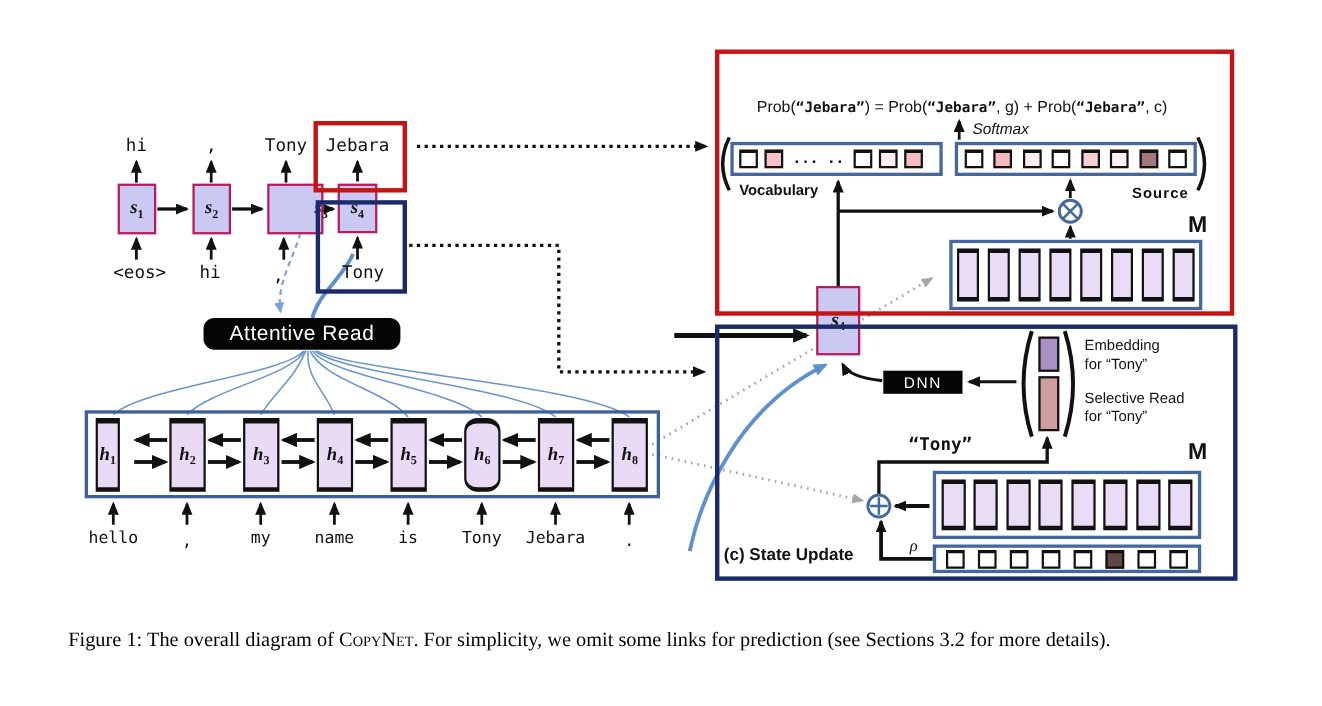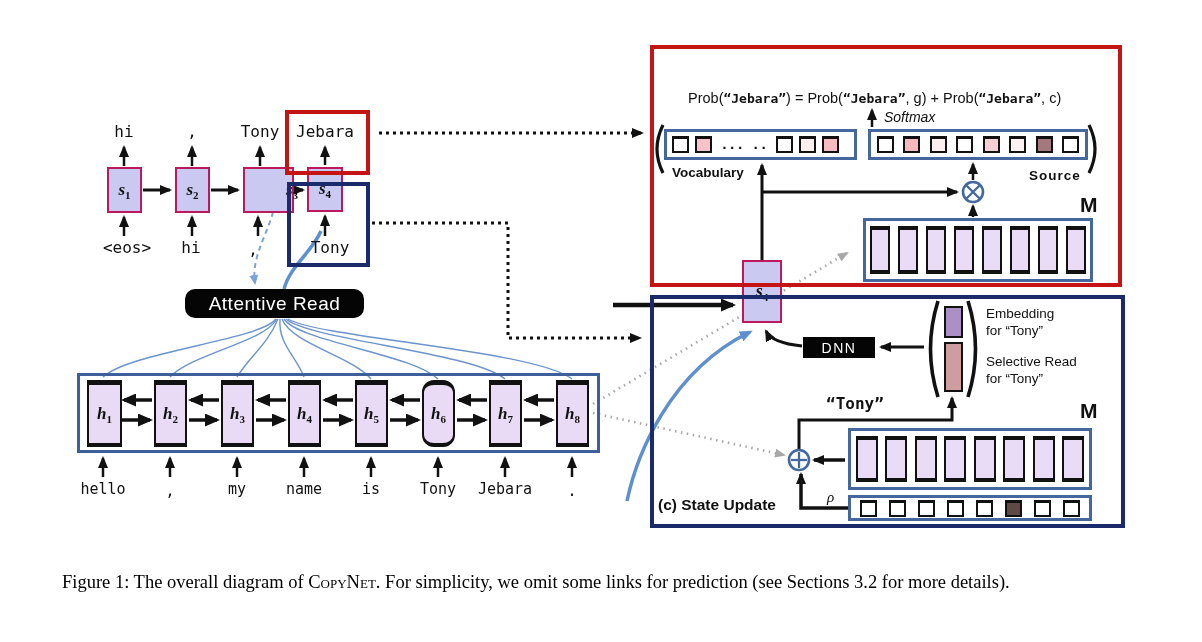--- a/index.html
+++ b/index.html
@@ -187,21 +187,21 @@
   <div class="word" style="left:290px;top:238px;width:80px;">Tony</div>
 
   <div class="frame" style="left:285px;top:110px;width:85px;height:65px;border:4px solid #c41414;"></div>
   <div class="frame" style="left:287px;top:182px;width:83px;height:85px;border:4px solid #1b2a6b;"></div>
 
   <div class="blackbox" style="left:185px;top:289px;width:179px;height:29px;font-size:19px;letter-spacing:0.5px;border-radius:10px;">
     <span>Attentive Read</span>
     </div>
 
   <div class="frame" style="left:77px;top:373px;width:523px;height:80px;border:3px solid #3d5f9b;"></div>
-  <div class="box hbox" style="left:87px;top:380px;width:35px;height:67px;">
+  <div class="box hbox" style="left:87px;top:380px;width:22px;height:67px;">
     <span class="statelabel"><span>h</span><span class="sub">1</span></span>
     </div>
   <div class="box hbox" style="left:154px;top:380px;width:33px;height:67px;">
     <span class="statelabel"><span>h</span><span class="sub">2</span></span>
     </div>
   <div class="box hbox" style="left:221px;top:380px;width:33px;height:67px;">
     <span class="statelabel"><span>h</span><span class="sub">3</span></span>
     </div>
   <div class="box hbox" style="left:288px;top:380px;width:33px;height:67px;">
     <span class="statelabel"><span>h</span><span class="sub">4</span></span>

